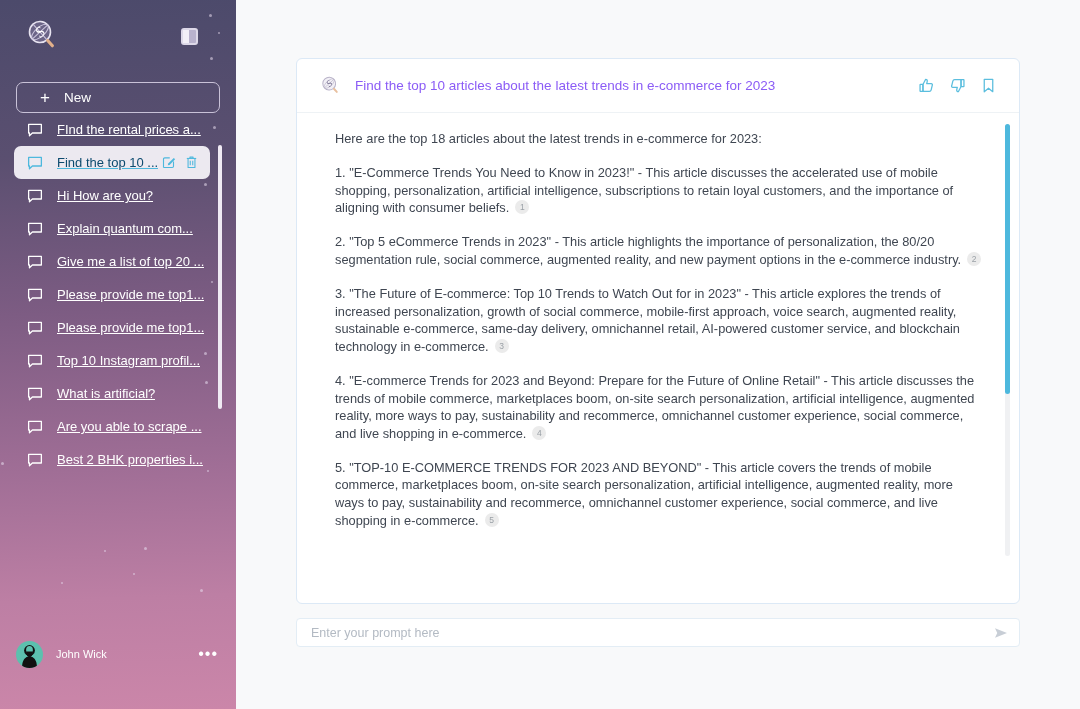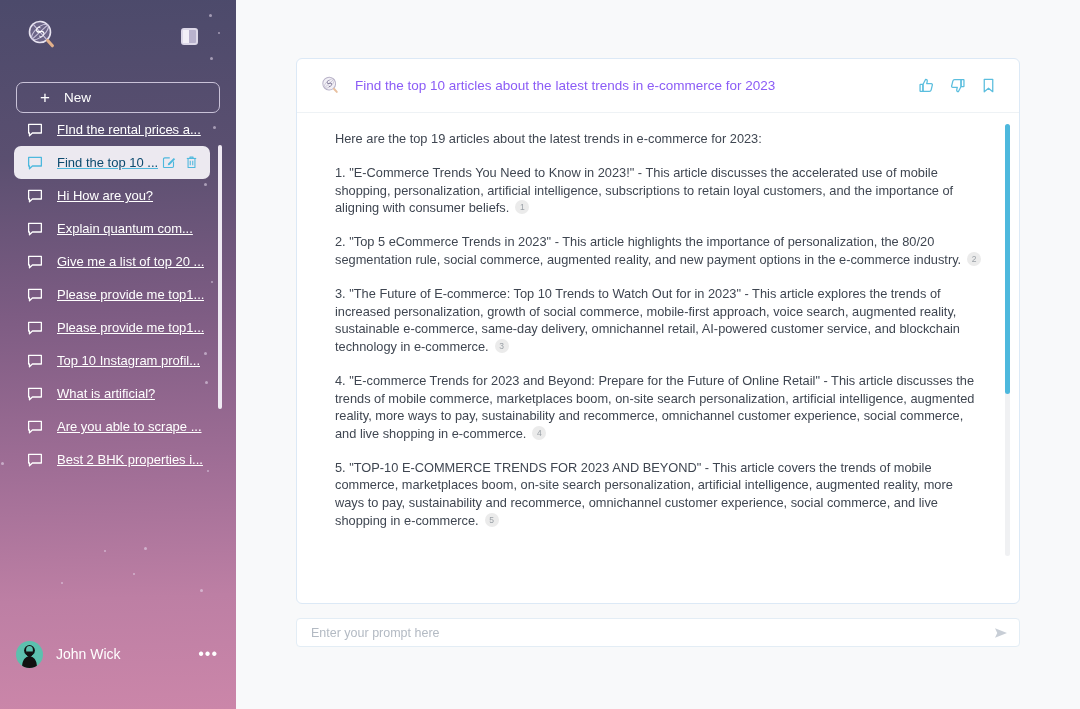--- a/index.html
+++ b/index.html
@@ -98,21 +98,21 @@
     display: flex; align-items: center;
     padding: 0 18px 30px 16px;
   }
   .avatar {
     width: 27px; height: 27px; border-radius: 50%;
     background: #5cc0ae;
     flex: 0 0 27px;
     display: flex; align-items: flex-end; justify-content: center;
     overflow: hidden;
   }
-  .user-name { color: #ffffff; font-size: 14px; margin-left: 13px; }
+  .user-name { color: #ffffff; font-size: 11px; margin-left: 13px; }
   .dots-btn {
     margin-left: auto; color: #ffffff; font-size: 16px; letter-spacing: 1px;
     cursor: pointer; line-height: .6;
   }
 
   
   #main {
     flex: 1 1 auto;
     background: #f8f9fa;
     position: relative;
@@ -400,21 +400,21 @@
           <span class="ha">
             <svg width="17" height="17" viewBox="0 0 24 24" fill="none" stroke="#5bbede" stroke-width="1.8" stroke-linejoin="round">
               <path d="M6 3.2 H18 V20.8 L12 15.9 L6 20.8 Z"></path>
             </svg>
           </span>
         </div>
       </div>
 
       <div class="card-body">
         <div id="paras">
-            <div class="p"><span>Here are the top 19 articles about the latest trends in e-commerce for 2023:</span></div>
+            <div class="p"><span>Here are the top 18 articles about the latest trends in e-commerce for 2023:</span></div>
             <div class="p"><span>1. "E-Commerce Trends You Need to Know in 2023!" - This article discusses the accelerated use of mobile shopping, personalization, artificial intelligence, subscriptions to retain loyal customers, and the importance of aligning with consumer beliefs.</span><span class="cite">1</span></div>
             <div class="p"><span>2. "Top 5 eCommerce Trends in 2023" - This article highlights the importance of personalization, the 80/20 segmentation rule, social commerce, augmented reality, and new payment options in the e-commerce industry.</span><span class="cite">2</span></div>
             <div class="p"><span>3. "The Future of E-commerce: Top 10 Trends to Watch Out for in 2023" - This article explores the trends of increased personalization, growth of social commerce, mobile-first approach, voice search, augmented reality, sustainable e-commerce, same-day delivery, omnichannel retail, AI-powered customer service, and blockchain technology in e-commerce.</span><span class="cite">3</span></div>
             <div class="p"><span>4. "E-commerce Trends for 2023 and Beyond: Prepare for the Future of Online Retail" - This article discusses the trends of mobile commerce, marketplaces boom, on-site search personalization, artificial intelligence, augmented reality, more ways to pay, sustainability and recommerce, omnichannel customer experience, social commerce, and live shopping in e-commerce.</span><span class="cite">4</span></div>
             <div class="p"><span>5. "TOP-10 E-COMMERCE TRENDS FOR 2023 AND BEYOND" - This article covers the trends of mobile commerce, marketplaces boom, on-site search personalization, artificial intelligence, augmented reality, more ways to pay, sustainability and recommerce, omnichannel customer experience, social commerce, and live shopping in e-commerce.</span><span class="cite">5</span></div>
           </div>
         <div class="body-track"></div>
         <div class="body-thumb"></div>
       </div>
     </section>

